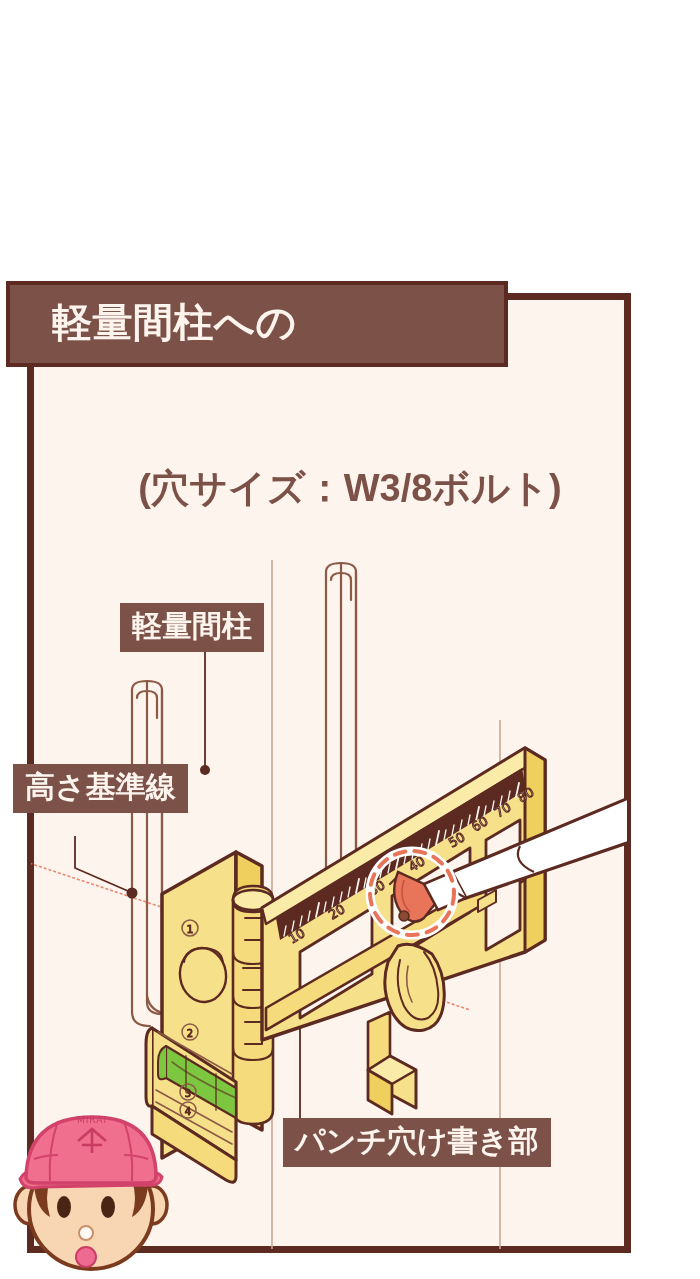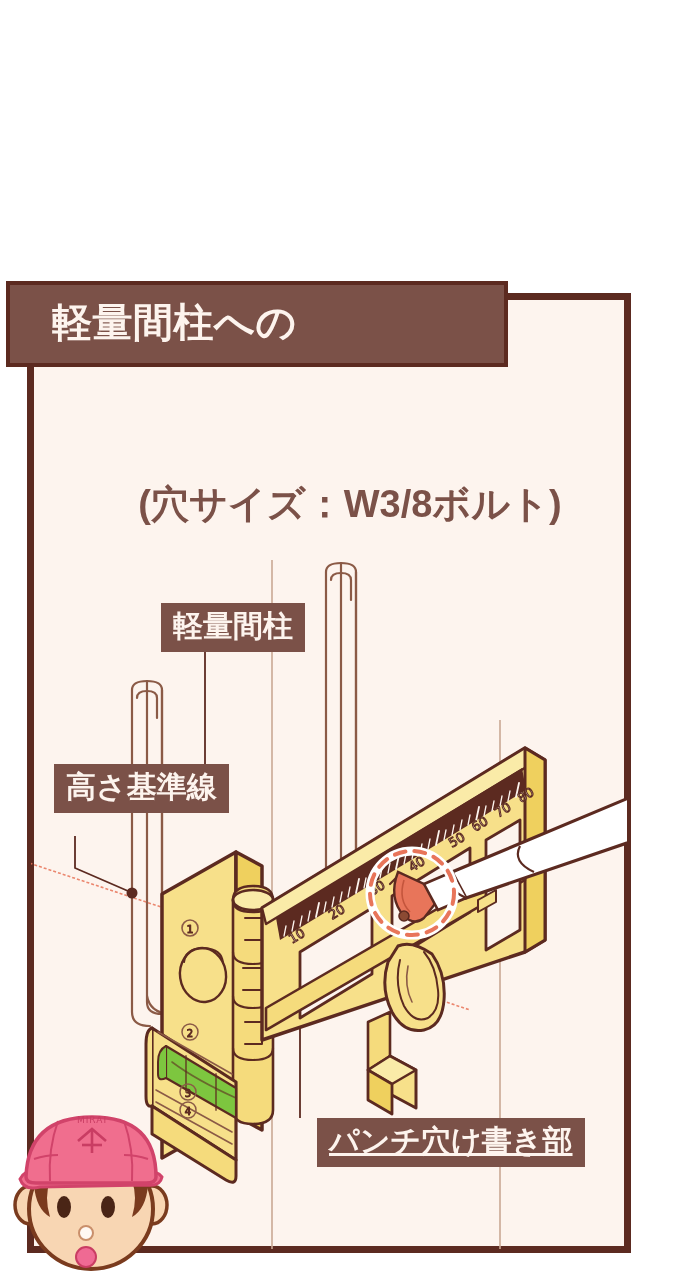--- a/index.html
+++ b/index.html
@@ -39,45 +39,44 @@
     font-size:40px;
     font-weight:bold;
     line-height:1.26;
     letter-spacing:0.5px;
     white-space:nowrap;
   }
 
   
   .subtitle{
     position:absolute;
-    left:0;top:479px;width:700px;
+    left:0;top:463px;width:700px;
     text-align:center;
     color:#7B5148;
     font-size:38px;
     font-weight:bold;
     letter-spacing:0px;
     z-index:35;
   }
 
   
   .label{
     position:absolute;
     background:#7B5148;
     color:#FDF4EE;
     font-size:30px;
     font-weight:bold;
     line-height:1;
     padding:8px 12px 11px 12px;
     white-space:nowrap;
     z-index:38;
-    margin-left:41px;
   }
   .label-stud{left:120px;top:603px;}
   .label-ref{left:13px;top:764px;}
-  .label-punch{left:276px;top:1118px;text-decoration:underline;}
+  .label-punch{left:283px;top:1118px;}
 
   
   svg.art{position:absolute;left:0;top:0;width:700px;height:1279px;overflow:visible;}
 </style>
 </head>
 <body>
 
 <div id="stage">
 
   <div class="card"></div>

